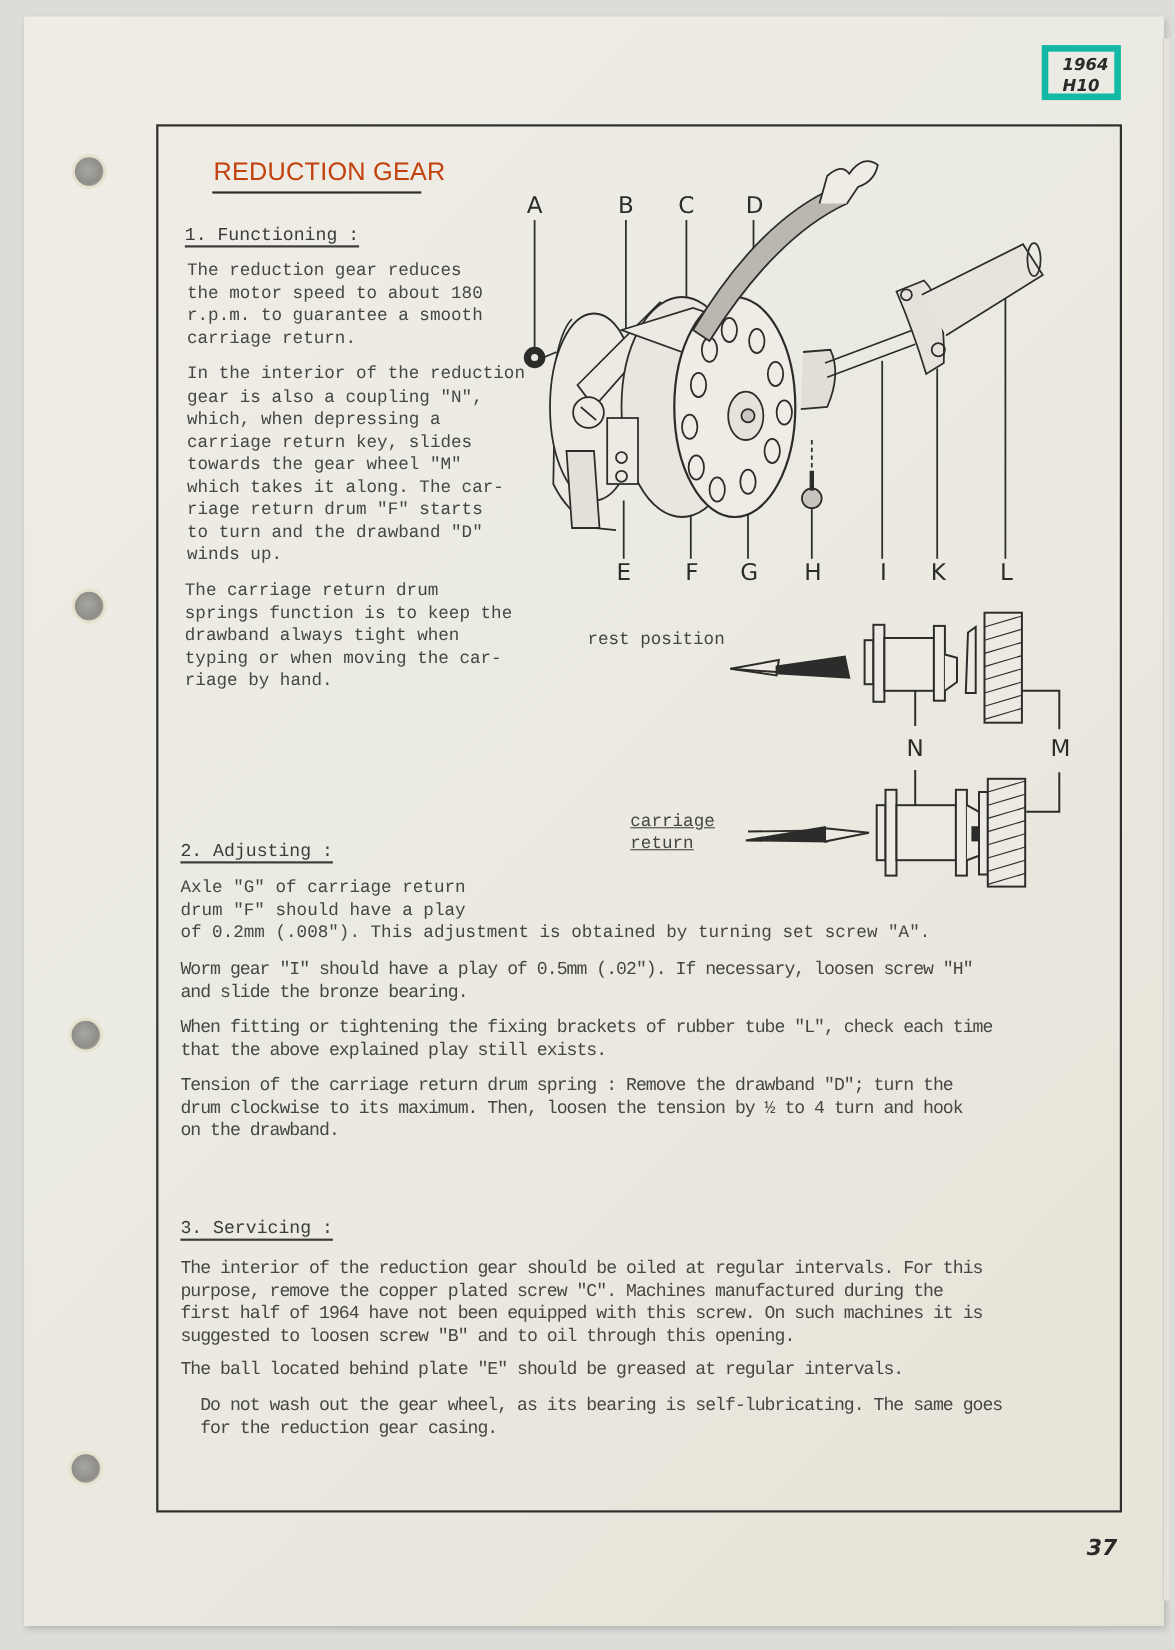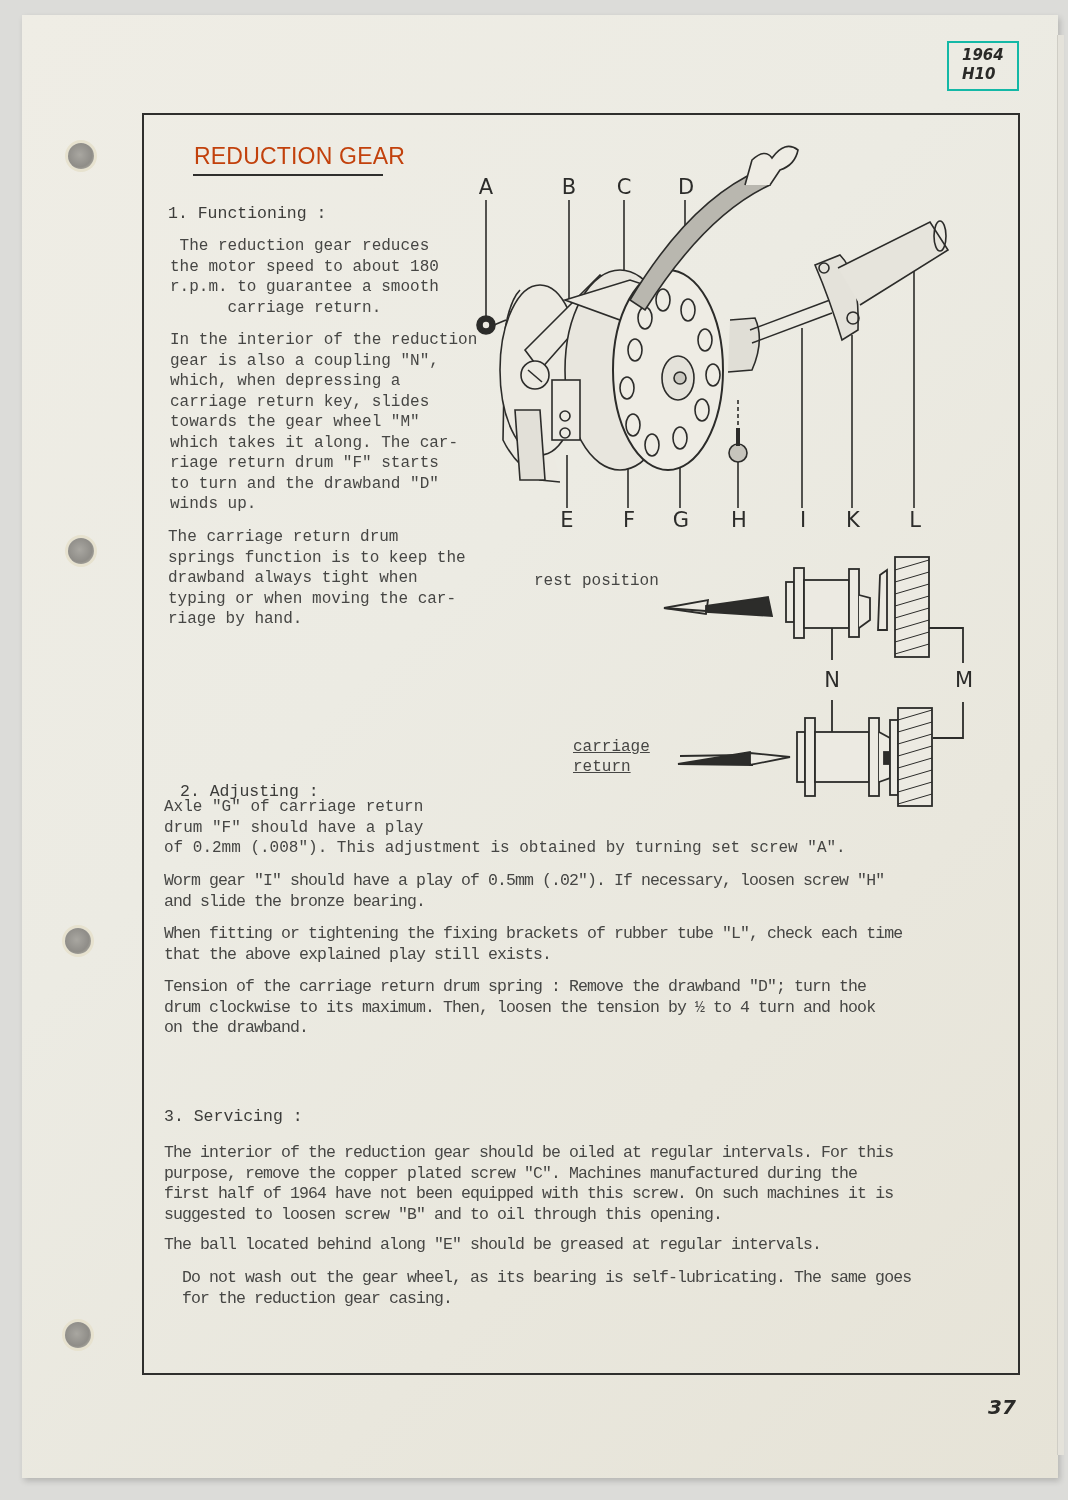--- a/index.html
+++ b/index.html
@@ -18,37 +18,37 @@
     position:absolute; right:-6px; top:20px; width:6px; height:1420px;
     background:#e4e2da; border-left:1px solid #cfcdc5;
   }
   .hole {
     position:absolute; width:26px; height:26px; border-radius:50%;
     background:radial-gradient(circle at 45% 45%,#a9a7a1 0%,#8f8d88 60%,#c8c4b4 100%);
     box-shadow:0 0 0 3px #e7e2cf;
   }
   .code-box {
     position:absolute; left:947px; top:41px; width:72px; height:50px;
-    border:2px solid #14b8a6; box-sizing:border-box;
+    border:6px solid #14b8a6; box-sizing:border-box;
     font-family:"DejaVu Sans","Liberation Sans",sans-serif; font-style:italic; font-weight:bold;
     font-size:15px; line-height:19px; color:#2a2a28; padding:3px 0 12px 13px;
   }
   .frame {
     position:absolute; left:142px; top:113px; width:878px; height:1262px;
     border:2px solid #2f2f2d; box-sizing:border-box;
   }
   .title {
     position:absolute; left:194px; top:143px; font-size:23px; letter-spacing:0.2px;
     font-family:Liberation Sans, sans-serif; color:#c2410c;
   }
   .title-rule { position:absolute; left:193px; top:174px; width:190px; height:2px; background:#2f2f2d; }
   .heading {
     position:absolute; font-size:16.5px;
     font-family:"Liberation Mono","DejaVu Sans Mono",monospace;
-    text-underline-offset:5px; text-decoration-thickness:2px;
+    text-decoration:underline; text-underline-offset:5px; text-decoration-thickness:2px;
     color:#3c3c3a;
     text-align:center;
   }
   .para {
     position:absolute; font-size:16px; line-height:20.5px; white-space:pre;
     font-family:"Liberation Mono","DejaVu Sans Mono",monospace; color:#464644;
   }
   .para.narrow { letter-spacing:-0.9px; font-size:16.5px; }
   .label {
     position:absolute; font-family:"DejaVu Sans","Liberation Sans",sans-serif;
@@ -81,21 +81,21 @@
   <div>1964</div>
   <div>H10</div>
 </div>
 
 <div class="frame"></div>
 
 <div class="title">REDUCTION GEAR</div>
 <div class="title-rule"></div>
 
 <div class="heading" style="left:168px;top:204px;">1. Functioning :</div>
-<div class="para" style="left:170px;top:236px;text-align:center;">The reduction gear reduces
+<div class="para" style="left:170px;top:236px;">The reduction gear reduces
 the motor speed to about 180
 r.p.m. to guarantee a smooth
 carriage return.</div>
 <div class="para" style="left:170px;top:330px;">In the interior of the reduction
 gear is also a coupling "N",
 which, when depressing a
 carriage return key, slides
 towards the gear wheel "M"
 which takes it along. The car-
 riage return drum "F" starts
@@ -254,34 +254,34 @@
       <line x1="898" y1="768" x2="932" y2="758"></line>
         <line x1="898" y1="780" x2="932" y2="770"></line>
       <line x1="898" y1="792" x2="932" y2="782"></line>
         <line x1="898" y1="804" x2="932" y2="794"></line>
     </g>
   </g>
 </svg>
 <div class="label" style="left:832px;top:668px;">N</div>
 <div class="label" style="left:964px;top:668px;">M</div>
 
-<div class="heading" style="left:180px;top:764px;margin-top:18px;">2. Adjusting :</div>
+<div class="heading" style="left:164px;top:764px;">2. Adjusting :</div>
 <div class="para" style="left:164px;top:797px;">Axle "G" of carriage return
 drum "F" should have a play
 of 0.2mm (.008"). This adjustment is obtained by turning set screw "A".</div>
 <div class="para narrow" style="left:164px;top:871px;">Worm gear "I" should have a play of 0.5mm (.02"). If necessary, loosen screw "H"
 and slide the bronze bearing.</div>
 <div class="para narrow" style="left:164px;top:924px;">When fitting or tightening the fixing brackets of rubber tube "L", check each time
 that the above explained play still exists.</div>
 <div class="para narrow" style="left:164px;top:977px;">Tension of the carriage return drum spring : Remove the drawband "D"; turn the
 drum clockwise to its maximum. Then, loosen the tension by ½ to 4 turn and hook
 on the drawband.</div>
 
 <div class="heading" style="left:164px;top:1107px;">3. Servicing :</div>
 <div class="para narrow" style="left:164px;top:1143px;">The interior of the reduction gear should be oiled at regular intervals. For this
 purpose, remove the copper plated screw "C". Machines manufactured during the
 first half of 1964 have not been equipped with this screw. On such machines it is
 suggested to loosen screw "B" and to oil through this opening.</div>
-<div class="para narrow" style="left:164px;top:1235px;">The ball located behind along "E" should be greased at regular intervals.</div>
+<div class="para narrow" style="left:164px;top:1235px;">The ball located behind plate "E" should be greased at regular intervals.</div>
 <div class="para narrow" style="left:164px;top:1268px;margin-left:18px;">Do not wash out the gear wheel, as its bearing is self-lubricating. The same goes
 for the reduction gear casing.</div>
 
 <div class="page-num">37</div>
 
 </body></html>

